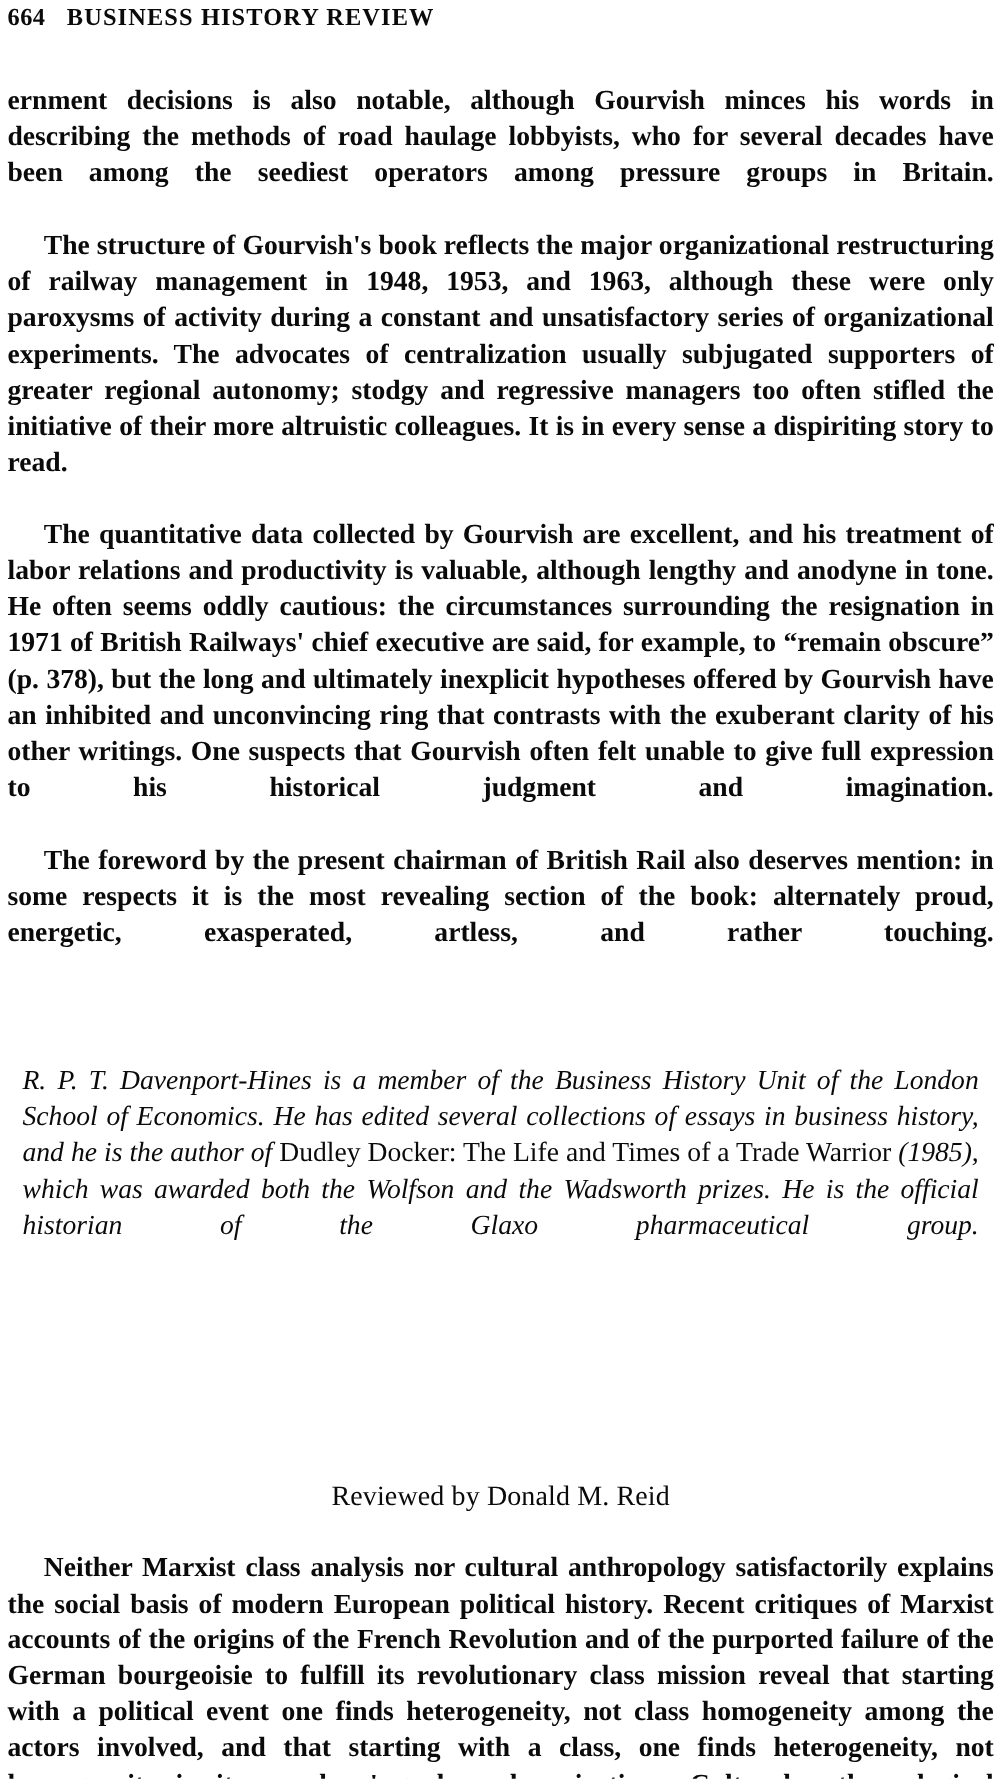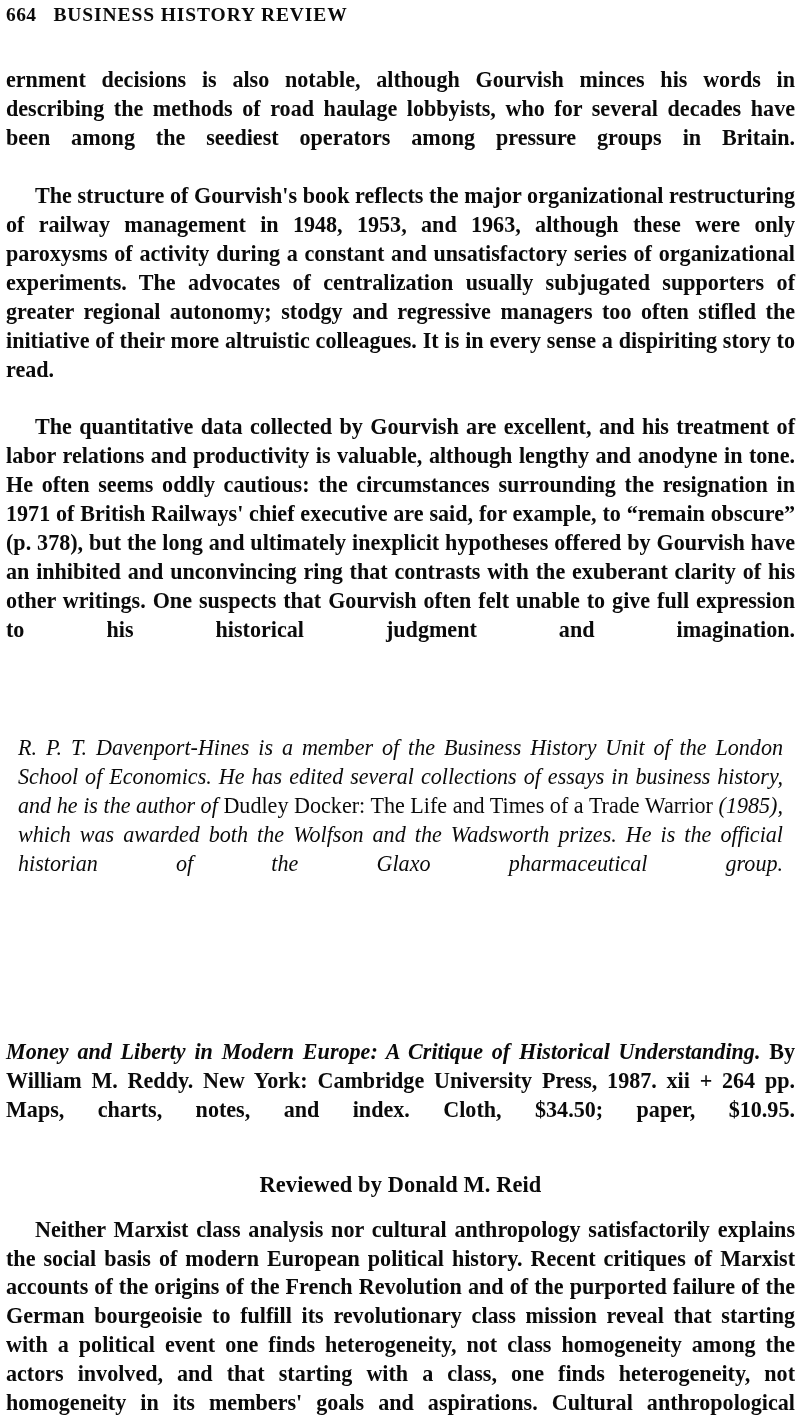--- a/index.html
+++ b/index.html
@@ -87,24 +87,24 @@
     font-weight: 700;
     text-align: justify;
     text-indent: 0;
     word-spacing: -0.3px;
   }
   p.citation .title {
     font-style: italic;
   }
 
   h2.reviewer {
-    margin: 4px;
+    margin: 16px;
     font-size: 22.4px;
     line-height: 29px;
-    font-weight: 700;
+    font-weight: 400;
     text-align: center;
     letter-spacing: 0.1px;
   }
 
   
   p.body:after, p.bio:after, p.citation:after {
     content: "";
     display: inline-block;
     width: 100%;
   }
@@ -119,28 +119,28 @@
 
   <div class="running-head">
     <span class="folio">664</span><span class="journal">BUSINESS HISTORY REVIEW</span>
   </div>
 
   <div class="col">
 
     <p class="body noindent">ernment decisions is also notable, although Gourvish minces his words in describing the methods of road haulage lobbyists, who for several decades have been among the seediest operators among pressure groups in Britain.</p>
     <p class="body">The structure of Gourvish's book reflects the major organizational restructuring of railway management in 1948, 1953, and 1963, although these were only paroxysms of activity during a constant and unsatisfactory series of organizational experiments. The advocates of centralization usually subjugated supporters of greater regional autonomy; stodgy and regressive managers too often stifled the initiative of their more altruistic colleagues. It is in every sense a dispiriting story to read.</p>
     <p class="body">The quantitative data collected by Gourvish are excellent, and his treatment of labor relations and productivity is valuable, although lengthy and anodyne in tone. He often seems oddly cautious: the circumstances surrounding the resignation in 1971 of British Railways' chief executive are said, for example, to “remain obscure” (p. 378), but the long and ultimately inexplicit hypotheses offered by Gourvish have an inhibited and unconvincing ring that contrasts with the exuberant clarity of his other writings. One suspects that Gourvish often felt unable to give full expression to his historical judgment and imagination.</p>
+    <p class="body">The foreword by the present chairman of British Rail also deserves mention: in some respects it is the most revealing section of the book: alternately proud, energetic, exasperated, artless, and rather touching.</p>
 
     <div class="gap-bio"></div>
 
     <p class="bio"><span>R. P. T. Davenport-Hines is a member of the Business History Unit of the London School of Economics. He has edited several collections of essays in business history, and he is the author of </span><span class="roman">Dudley Docker: The Life and Times of a Trade Warrior</span><span> (1985), which was awarded both the Wolfson and the Wadsworth prizes. He is the official historian of the Glaxo pharmaceutical group.</span></p>
 
     <div class="gap-section"></div>
 
-    <p class="citation"><span class="title">Money and Liberty in Modern Europe: A Critique of Historical Understanding.</span><span> By William M. Reddy. New York: Cambridge University Press, 1987. xii + 264 pp. Maps, charts, notes, and index. Cloth, $34.50; paper, $10.95.</span></p>
 
     <div class="gap-head"></div>
 
     <h2 class="reviewer">Reviewed by Donald M. Reid</h2>
 
     <div class="gap-after-head"></div>
 
     <p class="body">Neither Marxist class analysis nor cultural anthropology satisfactorily explains the social basis of modern European political history. Recent critiques of Marxist accounts of the origins of the French Revolution and of the purported failure of the German bourgeoisie to fulfill its revolutionary class mission reveal that starting with a political event one finds heterogeneity, not class homogeneity among the actors involved, and that starting with a class, one finds heterogeneity, not homogeneity in its members' goals and aspirations. Cultural anthropological historians cannot account for the diversity of motivations among individuals in modern societies or for cataclysmic events like the French Revolution.</p>
 
   </div>

